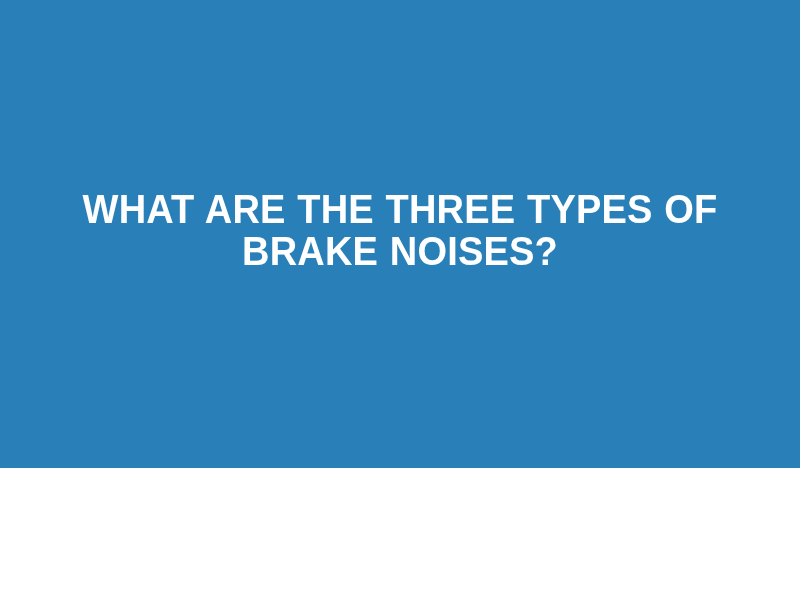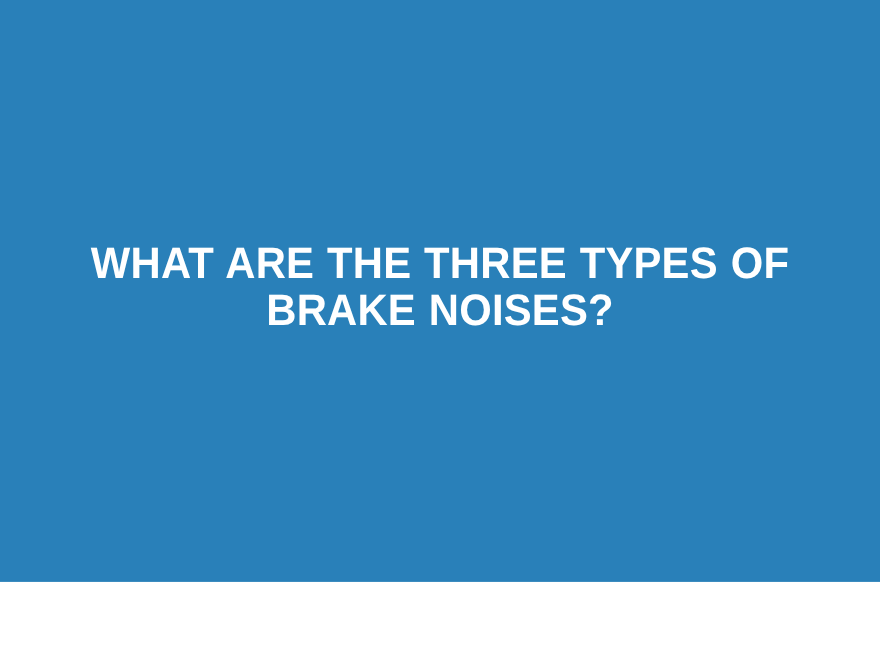--- a/index.html
+++ b/index.html
@@ -13,21 +13,21 @@
     height: 600px;
     overflow: hidden;
     font-family: "Liberation Sans", "DejaVu Sans", sans-serif;
   }
 
   
   #header-card {
     position: relative;
     box-sizing: border-box;
     width: 800px;
-    height: 529px;
+    height: 468px;
     background-color: #2980b9;
     display: flex;
     align-items: center;
     justify-content: center;
   }
 
   
   #title-block {
     width: 100%;
     display: flex;

